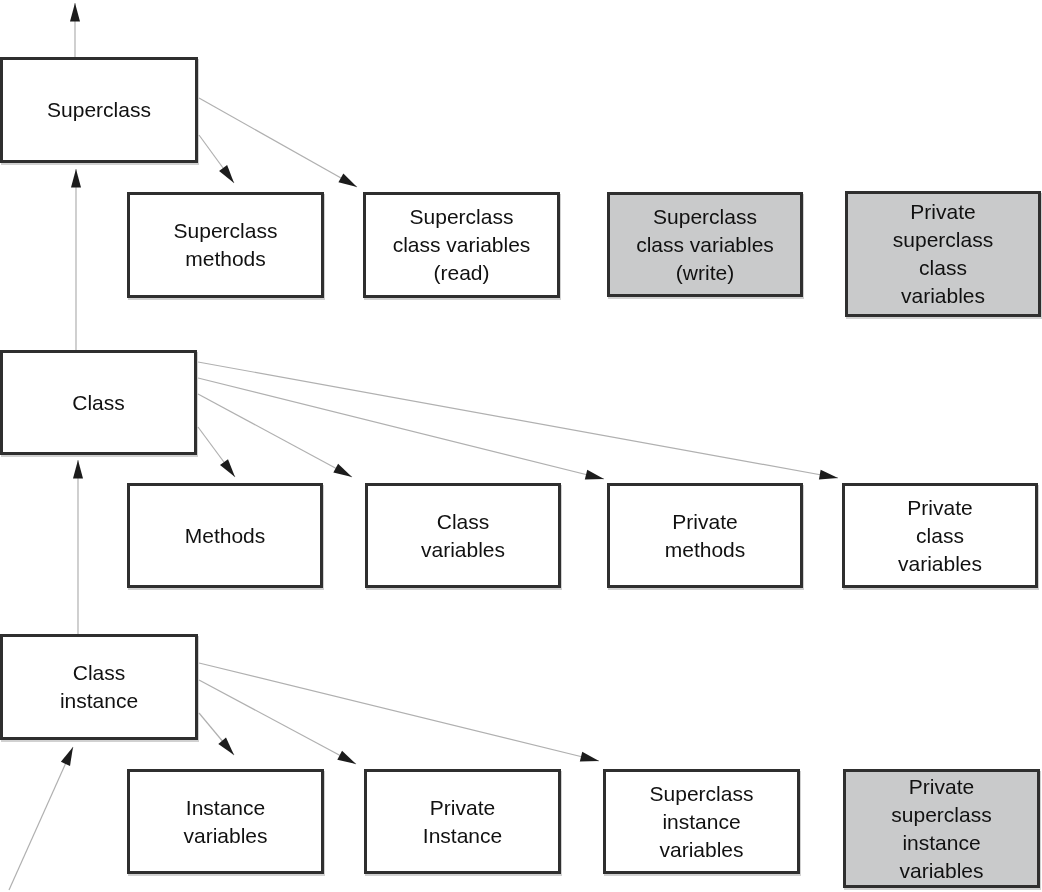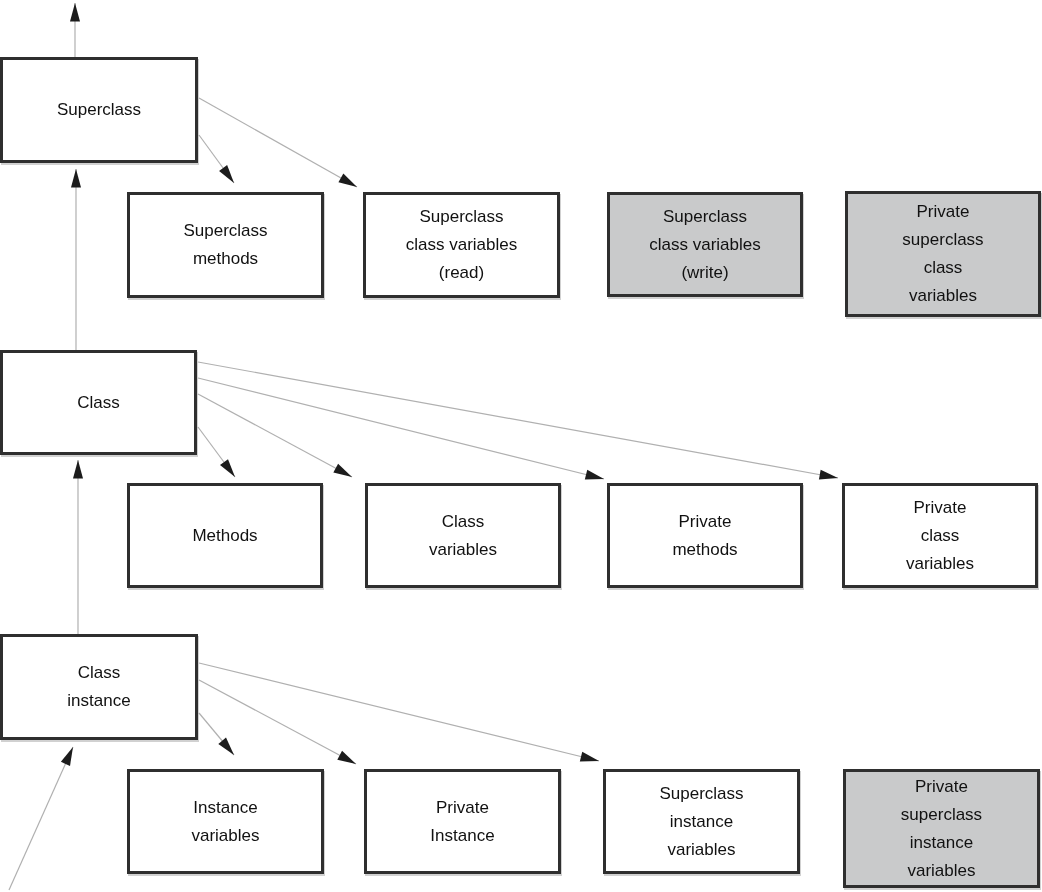--- a/index.html
+++ b/index.html
@@ -30,21 +30,21 @@
     position: absolute;
     box-sizing: border-box;
     border: 3px solid var(--box-border, #2f2f2f);
     background: var(--box-fill, #ffffff);
     color: var(--text, #111111);
     display: flex;
     align-items: center;
     justify-content: center;
     text-align: center;
     white-space: pre-line;
-    font-size: 17px;
+    font-size: 21px;
     line-height: 28px;
     box-shadow: 1px 2px 0 rgba(0,0,0,0.18);
   }
   .node.shaded {
     background: var(--box-fill-shaded, #c9cacb);
   }
 </style>
 </head>
 <body>
 

